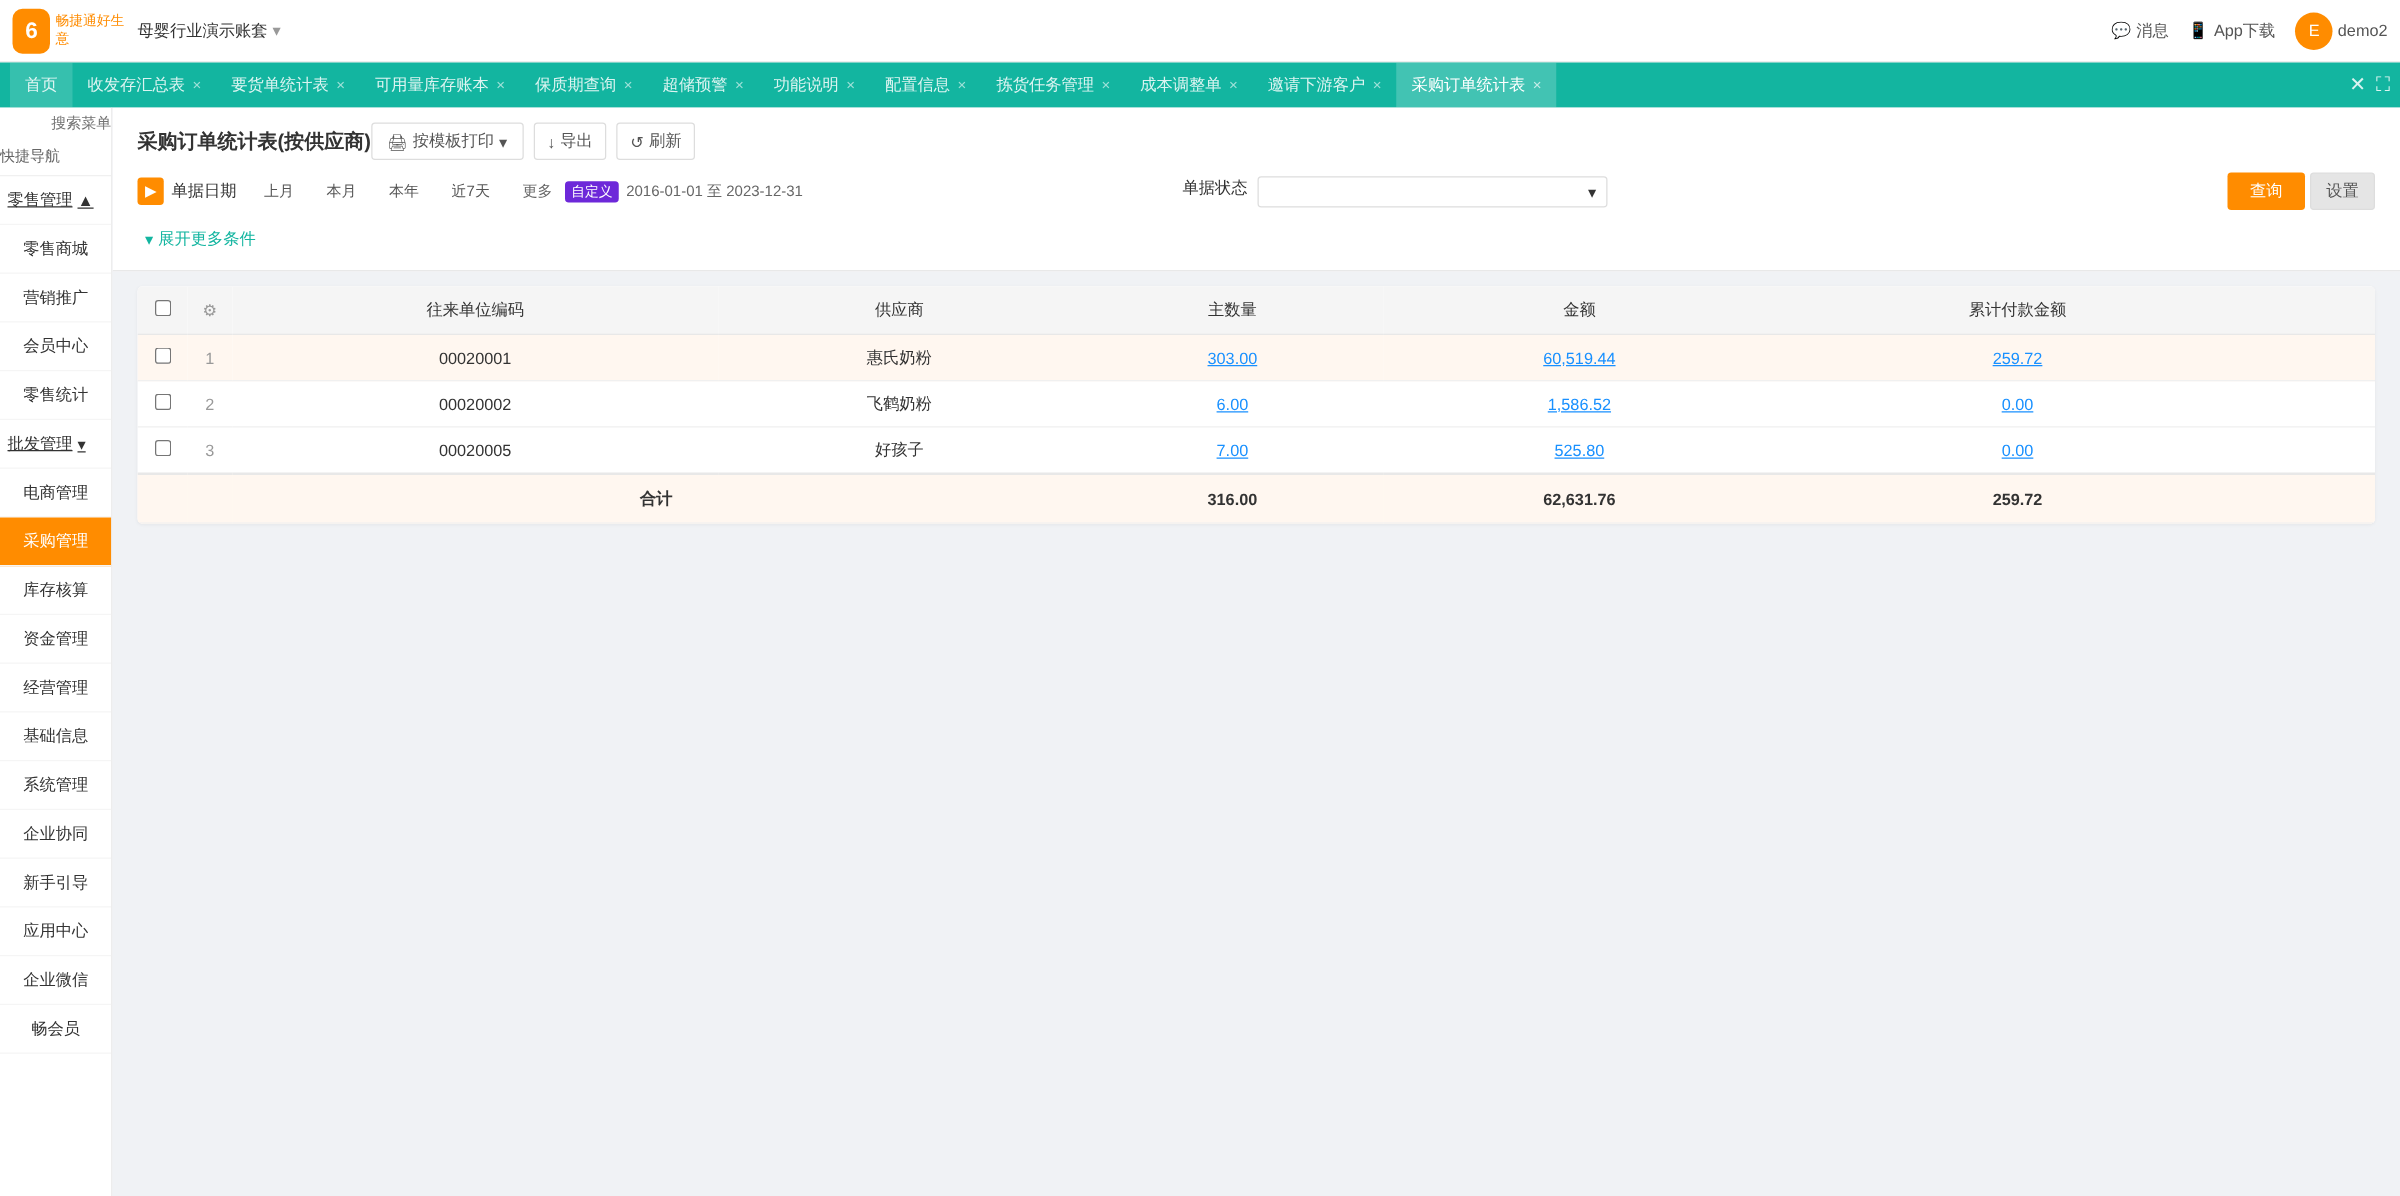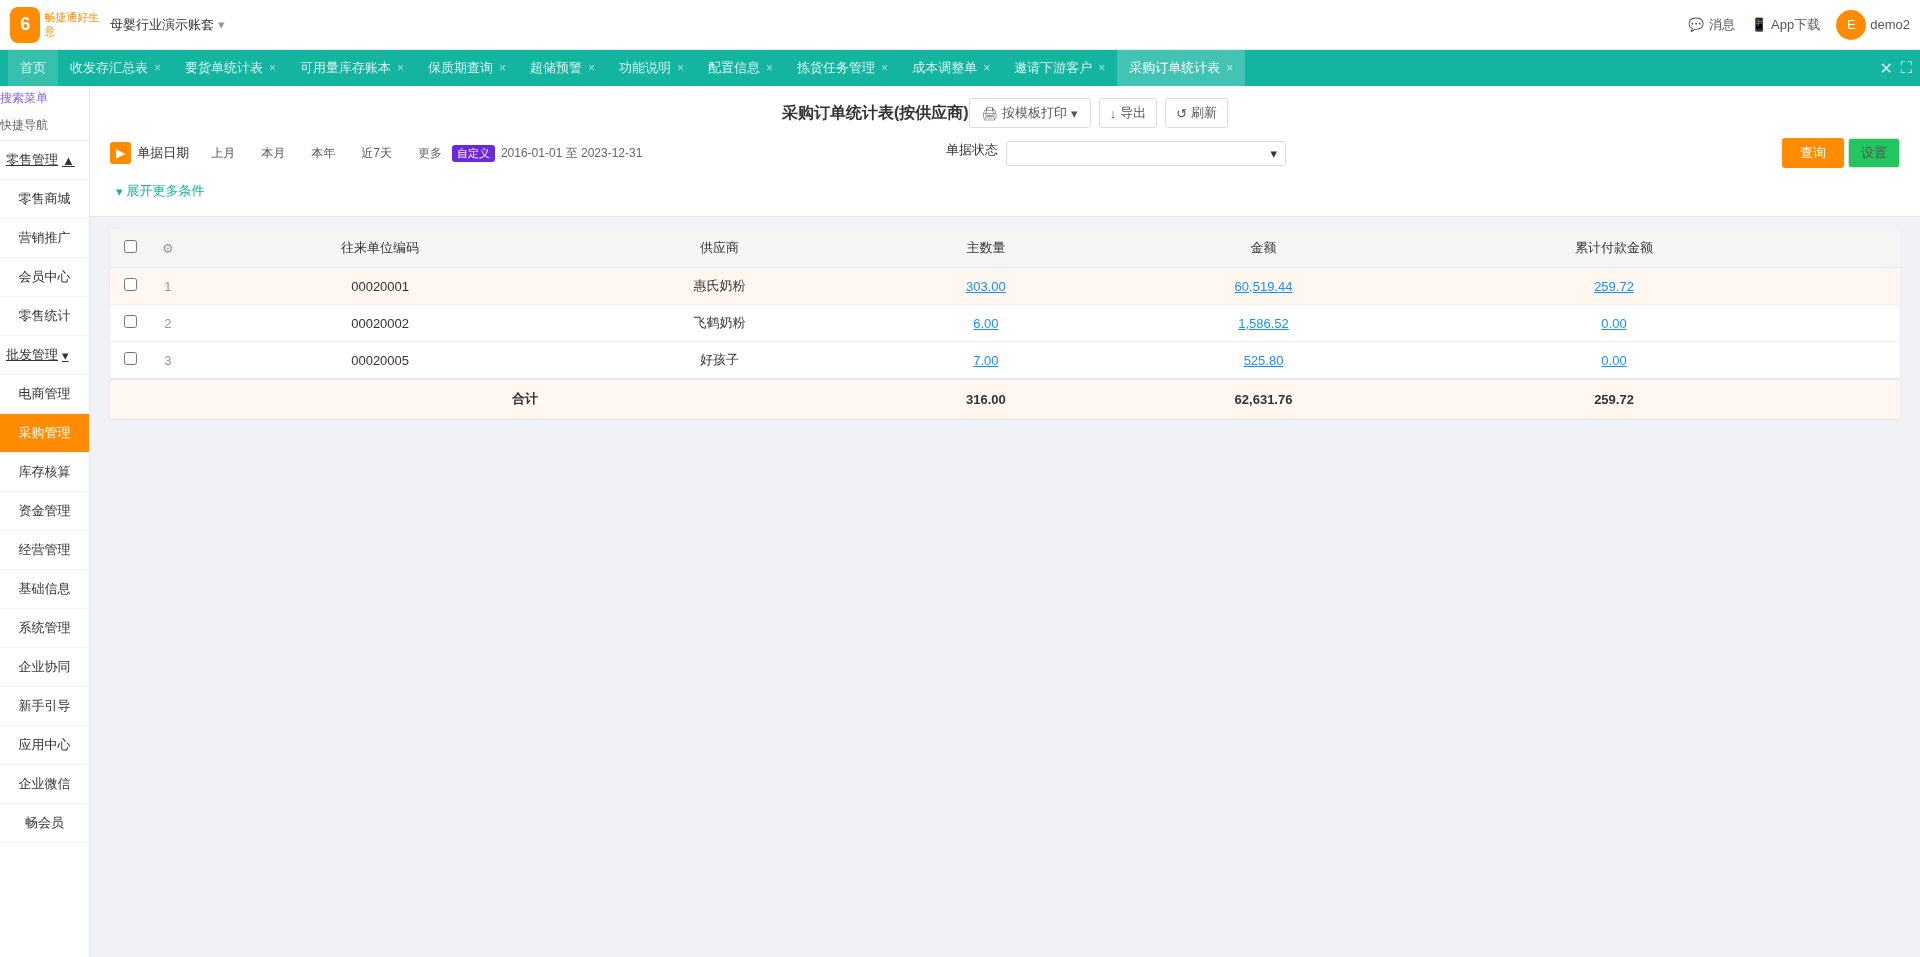--- a/index.html
+++ b/index.html
@@ -22,32 +22,32 @@
     .nav-tab { padding: 0 12px; height: 36px; display: flex; align-items: center; cursor: pointer; color: rgba(255,255,255,0.85); font-size: 13px; white-space: nowrap; position: relative; }
     .nav-tab.active { background: rgba(255,255,255,0.2); color: #fff; }
     .nav-tab .close-btn { margin-left: 6px; opacity: 0.7; font-size: 12px; }
     .nav-tab.home { background: rgba(255,255,255,0.15); }
     .nav-right-btns { margin-left: auto; display: flex; align-items: center; gap: 8px; }
     .nav-icon-btn { color: rgba(255,255,255,0.85); cursor: pointer; font-size: 16px; }
 
     
     .main-layout { display: flex; flex: 1; overflow: hidden; }
     .sidebar { width: 90px; background: #fff; border-right: 1px solid #e8e8e8; display: flex; flex-direction: column; flex-shrink: 0; overflow-y: auto; }
-    .sidebar-search-btn { width: 100%; text-align: left; font-size: 12px; color: #8b5cf6; cursor: pointer; padding: 4px 0; }
+    .sidebar-search-btn { width: 100%; text-align: right; font-size: 12px; color: #737373; cursor: pointer; padding: 4px 0; }
     .sidebar-nav-btn { width: 100%; text-align: left; font-size: 12px; color: #666; cursor: pointer; padding: 6px 0; border-bottom: 1px solid #f0f0f0; }
     .sidebar-item { padding: 10px 6px; text-align: center; font-size: 13px; color: #333; cursor: pointer; border-bottom: 1px solid #f5f5f5; }
     .sidebar-item.active { background: #ff8c00; color: #fff; }
     .sidebar-item.has-arrow { display: flex; align-items: center; justify-content: flex-start; gap: 4px; text-decoration: underline; }
 
     
     .content { flex: 1; display: flex; flex-direction: column; overflow: hidden; background: #f0f2f5; }
 
     
     .page-header { background: #fff; padding: 12px 20px 0; border-bottom: 1px solid #e8e8e8; flex-shrink: 0; }
-    .page-title-row { display: flex; align-items: center; justify-content: center; margin-bottom: 10px; }
+    .page-title-row { display: flex; align-items: center; justify-content: flex-start; margin-bottom: 10px; }
     .page-title { font-size: 16px; font-weight: bold; color: #333; }
     .header-actions { display: flex; align-items: center; gap: 8px; }
     .btn-print { display: flex; align-items: center; gap: 4px; padding: 5px 12px; border: 1px solid #ddd; background: #fff; border-radius: 3px; cursor: pointer; font-size: 13px; color: #555; }
     .btn-export { display: flex; align-items: center; gap: 4px; padding: 5px 10px; border: 1px solid #ddd; background: #fff; border-radius: 3px; cursor: pointer; font-size: 13px; color: #555; }
     .btn-refresh { display: flex; align-items: center; gap: 4px; padding: 5px 10px; border: 1px solid #ddd; background: #fff; border-radius: 3px; cursor: pointer; font-size: 13px; color: #555; }
 
     
     .filter-bar { background: #fff; padding: 10px 20px; flex-shrink: 0; }
     .filter-row { display: flex; align-items: center; gap: 12px; margin-bottom: 8px; }
     .filter-label { font-size: 13px; color: #333; white-space: nowrap; }
@@ -55,21 +55,21 @@
     .date-shortcut { font-size: 12px; color: #555; cursor: pointer; padding: 2px 4px; margin-left: 12px; }
     .date-shortcut.more { color: #666; }
     .date-badge { background: #6d28d9; color: #fff; font-size: 11px; padding: 1px 5px; border-radius: 3px; cursor: pointer; }
     .date-range { font-size: 12px; color: #666; }
     .filter-select { border: 1px solid #ddd; border-radius: 3px; padding: 4px 8px; font-size: 13px; background: #fff; min-width: 200px; display: flex; align-items: center; justify-content: space-between; cursor: pointer; }
     .filter-input { border: 1px solid #ddd; border-radius: 3px; padding: 4px 8px; font-size: 13px; background: #fff; min-width: 200px; }
     .expand-btn { color: #13b5a0; cursor: pointer; font-size: 13px; display: flex; align-items: center; gap: 4px; }
 
     
     .btn-query { background: #ff8c00; color: #fff; border: none; padding: 6px 18px; border-radius: 3px; cursor: pointer; font-size: 13px; }
-    .btn-settings { background: #22c55e; color: #555; border: 1px solid #ddd; padding: 5px 12px; border-radius: 3px; cursor: pointer; font-size: 13px; }
+    .btn-settings { background: #e5e5e5; color: #555; border: 1px solid #ddd; padding: 5px 12px; border-radius: 3px; cursor: pointer; font-size: 13px; }
 
     
     .table-container { flex: 1; overflow: auto; padding: 12px 20px; }
     .data-table { width: 100%; border-collapse: collapse; background: #fff; border-radius: 4px; overflow: hidden; box-shadow: 0 1px 3px rgba(0,0,0,0.05); }
     .data-table th { background: #f5f5f5; padding: 10px 12px; text-align: center; font-weight: 500; color: #333; border-bottom: 1px solid #e8e8e8; font-size: 13px; white-space: nowrap; }
     .data-table td { padding: 9px 12px; text-align: center; border-bottom: 1px solid #f0f0f0; font-size: 13px; }
     .data-table tr:nth-child(1) td { background: #fff7f0; }
     .data-table .link { color: #1890ff; text-decoration: underline; cursor: pointer; }
     .data-table .row-num { color: #999; }
     .table-footer { background: #fff8f0; }

